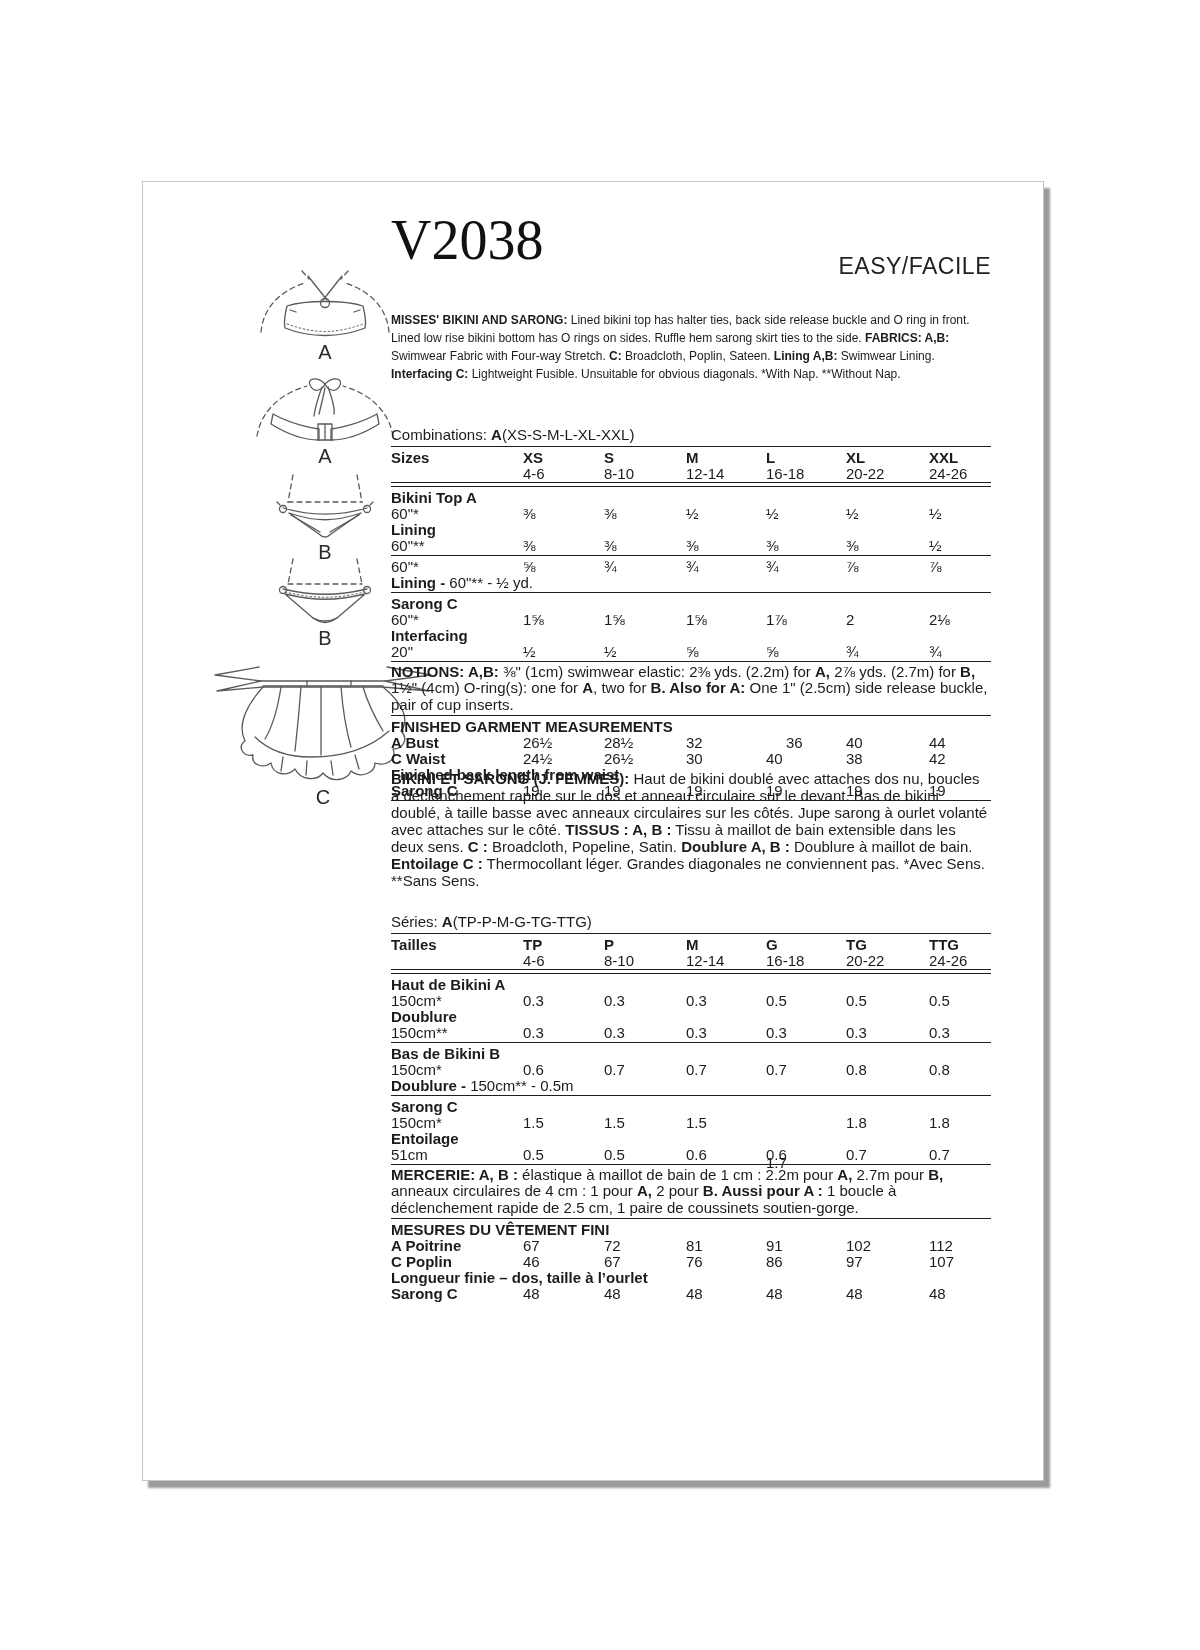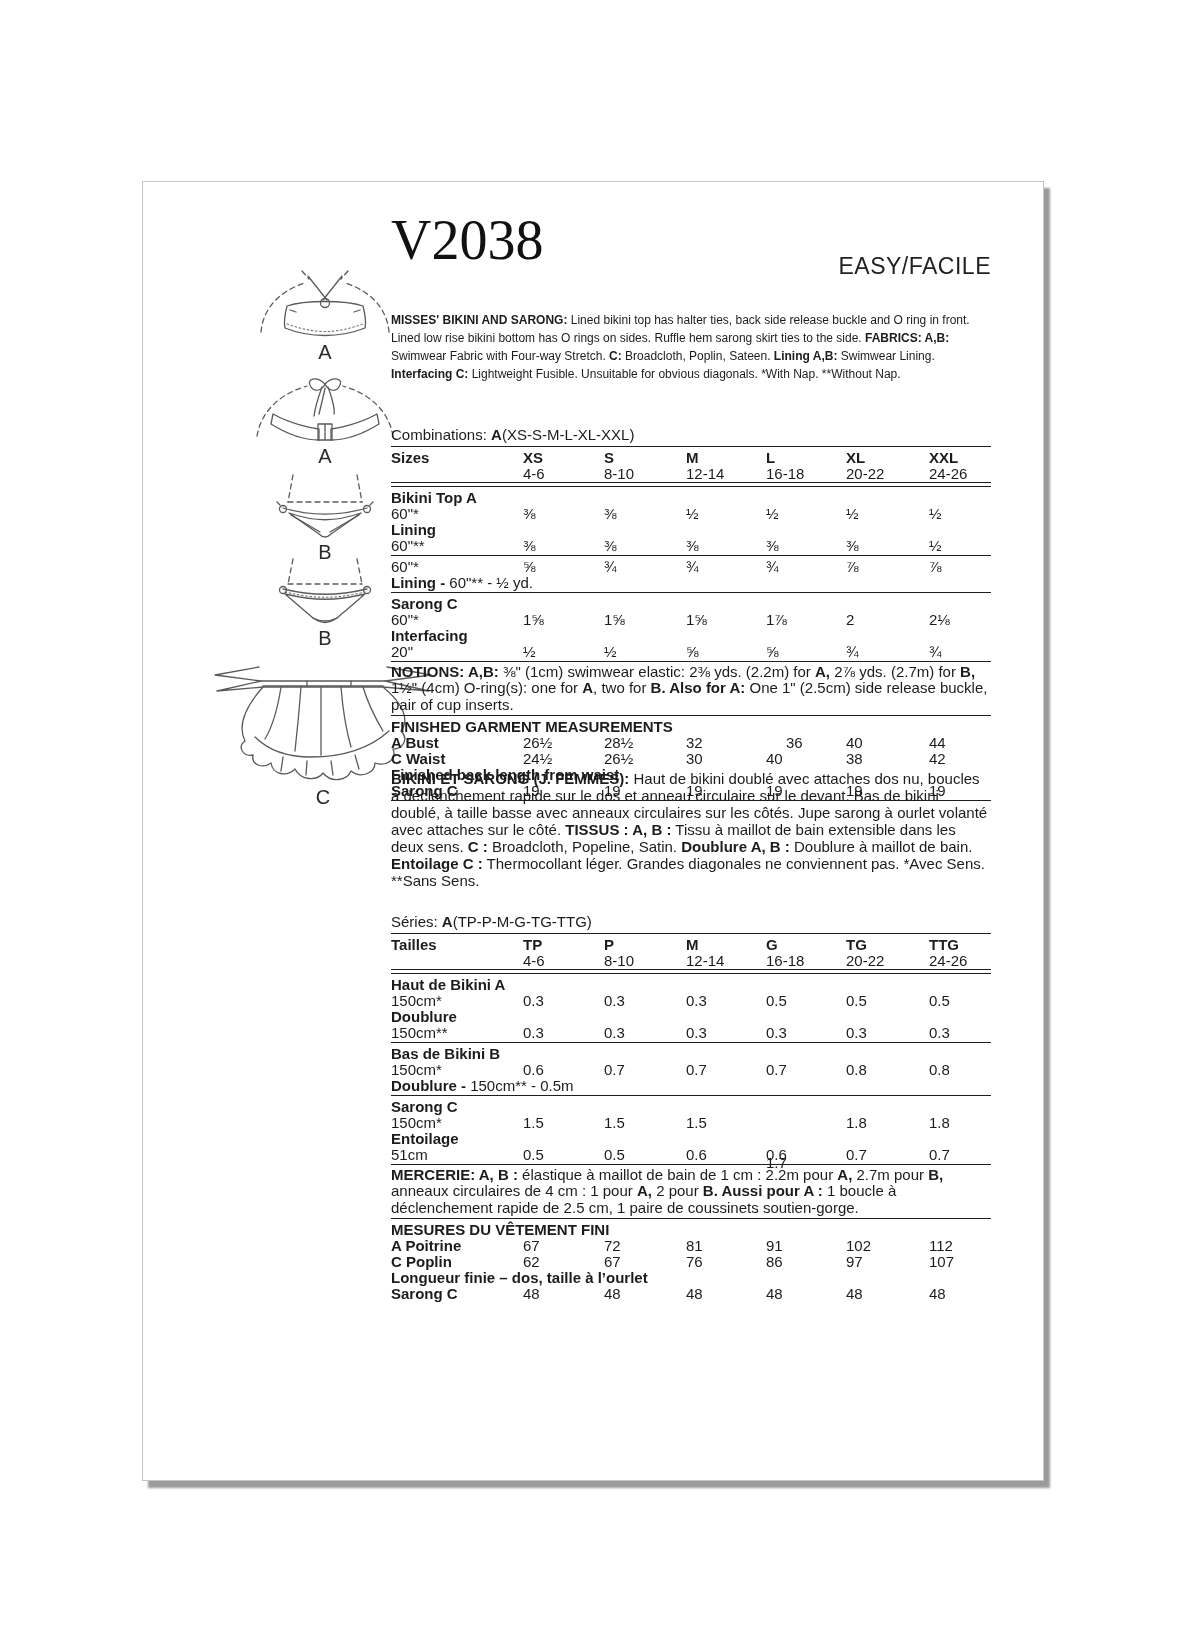--- a/index.html
+++ b/index.html
@@ -201,19 +201,19 @@
         <div class="trow"><span class="lbl">150cm*</span><span class="val" style="left: 132px;">1.5</span><span class="val" style="left: 213px;">1.5</span><span class="val" style="left: 295px;">1.5</span><span class="val" style="left: 375px; margin-top: 40px;">1.7</span><span class="val" style="left: 455px;">1.8</span><span class="val" style="left: 538px;">1.8</span></div>
         <div class="trow"><span class="lbl b">Entoilage</span></div>
         <div class="trow"><span class="lbl">51cm</span><span class="val" style="left: 132px;">0.5</span><span class="val" style="left: 213px;">0.5</span><span class="val" style="left: 295px;">0.6</span><span class="val" style="left: 375px;">0.6</span><span class="val" style="left: 455px;">0.7</span><span class="val" style="left: 538px;">0.7</span></div>
         <div class="rule"></div>
       </div>
     <div class="para"><span class="b">MERCERIE: A, B :</span><span> élastique à maillot de bain de 1 cm : 2.2m pour </span><span class="b">A,</span><span> 2.7m pour </span><span class="b">B,</span><span> anneaux circulaires de 4 cm : 1 pour </span><span class="b">A,</span><span> 2 pour </span><span class="b">B. Aussi pour A :</span><span> 1 boucle à déclenchement rapide de 2.5 cm, 1 paire de coussinets soutien-gorge.</span></div>
     <div class="rule"></div>
     <div>
         <div class="trow"><span class="lbl b">MESURES DU VÊTEMENT FINI</span></div>
         <div class="trow"><span class="lbl b">A Poitrine</span><span class="val" style="left: 132px;">67</span><span class="val" style="left: 213px;">72</span><span class="val" style="left: 295px;">81</span><span class="val" style="left: 375px;">91</span><span class="val" style="left: 455px;">102</span><span class="val" style="left: 538px;">112</span></div>
-        <div class="trow"><span class="lbl b">C Poplin</span><span class="val" style="left: 132px;">62</span><span class="val" style="left: 213px;">67</span><span class="val" style="left: 295px;">76</span><span class="val" style="left: 375px;">86</span><span class="val" style="left: 455px;">97</span><span class="val" style="left: 538px;">107</span></div>
+        <div class="trow"><span class="lbl b">C Poplin</span><span class="val" style="left: 132px;">46</span><span class="val" style="left: 213px;">67</span><span class="val" style="left: 295px;">76</span><span class="val" style="left: 375px;">86</span><span class="val" style="left: 455px;">97</span><span class="val" style="left: 538px;">107</span></div>
         <div class="trow"><span class="lbl b">Longueur finie – dos, taille à l’ourlet</span></div>
         <div class="trow"><span class="lbl b">Sarong C</span><span class="val" style="left: 132px;">48</span><span class="val" style="left: 213px;">48</span><span class="val" style="left: 295px;">48</span><span class="val" style="left: 375px;">48</span><span class="val" style="left: 455px;">48</span><span class="val" style="left: 538px;">48</span></div>
       </div>
   </div>
 
 </div>
 
 </body></html>

